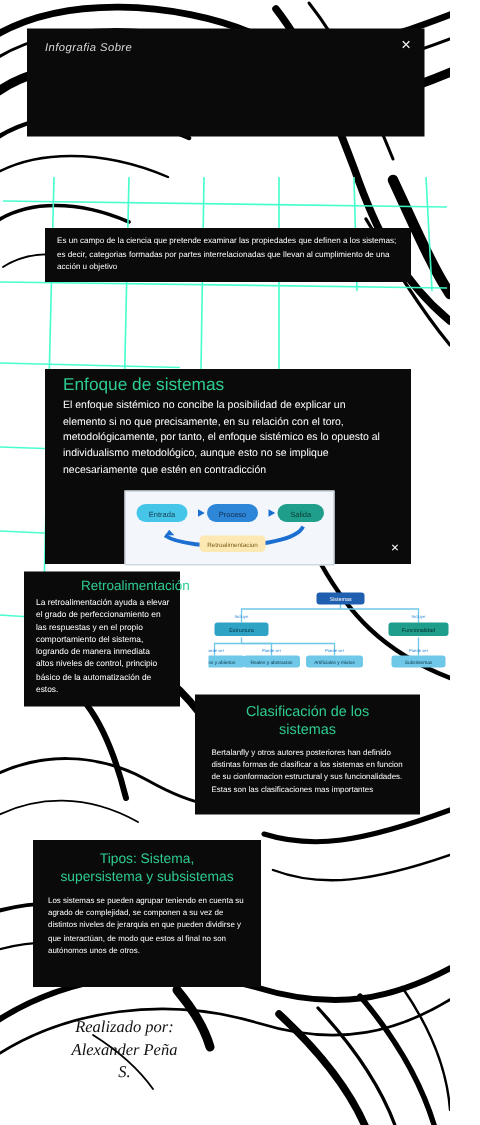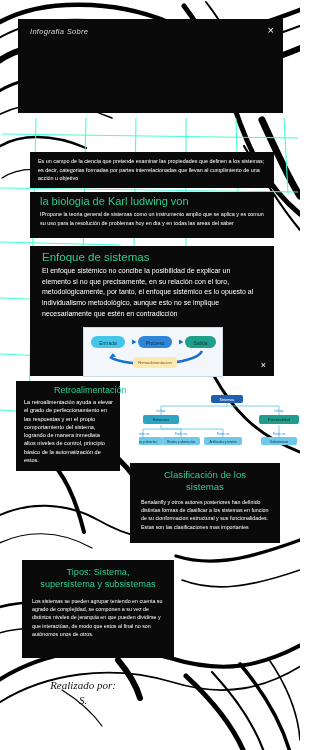--- a/index.html
+++ b/index.html
@@ -10,21 +10,21 @@
     position:relative;
   }
   #infographic{
     position:relative;width:300px;height:750px;overflow:hidden;background:#fff;
   }
   .bg-layer{position:absolute;left:0;top:0;width:300px;height:750px;pointer-events:none;}
   .grid-layer{position:absolute;left:0;top:118px;width:300px;height:330px;pointer-events:none;}
 
   
   .hero{
-    position:absolute;left:18px;top:19px;width:265px;height:94px;
+    position:absolute;left:18px;top:19px;width:265px;height:72px;
     background:#0a0a0a;z-index:5;
   }
   .hero-kicker{
     position:absolute;left:12px;top:8px;
     font-size:7.5px;font-style:italic;color:#d8d8d8;letter-spacing:.3px;
   }
   .hero-close{
     position:absolute;right:9px;top:6px;color:#fff;font-size:11px;line-height:11px;
     cursor:pointer;
   }
@@ -149,24 +149,20 @@
   <div class="hero">
     <div class="hero-kicker">Infografia Sobre</div>
     <div class="hero-close">×</div>
   </div>
 
 
   <div class="panel" id="panel-definicion">
     <p>Es un campo de la ciencia que pretende examinar las propiedades que definen a los sistemas; es decir, categorias formadas por partes interrelacionadas que llevan al cumplimiento de una acción u objetivo</p>
   </div>
 
-  <div class="panel" id="panel-biologia">
-    <h3>la biologia de Karl ludwing von</h3>
-    <p>IPropone la teoria general de sistemas como un instrumento amplio que se aplica y es comun su uso para la resolución de problemas hoy en dia y en todas las areas del saber</p>
-  </div>
 
   <div class="panel" id="panel-enfoque">
     <h3>Enfoque de sistemas</h3>
     <p>El enfoque sistémico no concibe la posibilidad de explicar un elemento si no que precisamente, en su relación con el toro, metodológicamente, por tanto, el enfoque sistémico es lo opuesto al individualismo metodológico, aunque esto no se implique necesariamente que estén en contradicción</p>
     <span class="enfoque-close">×</span>
   </div>
 
   <div class="flow-wrap">
     <svg viewBox="0 0 138 48" width="138" height="48">
       <g>
@@ -260,16 +256,17 @@
   <div class="panel" id="panel-clasificacion">
     <h3>
       <span>Clasificación de los</span><br>
       <span>sistemas</span>
     </h3>
     <p>Bertalanfly y otros autores posteriores han definido distintas formas de clasificar a los sistemas en funcion de su cionformacion estructural y sus funcionalidades. Estas son las clasificaciones mas importantes</p>
   </div>
 
   <div class="footer">
     <div>Realizado por:</div>
+    <div>Alexander Peña</div>
     <div>S.</div>
   </div>
 
 </div>
 
 </body></html>

